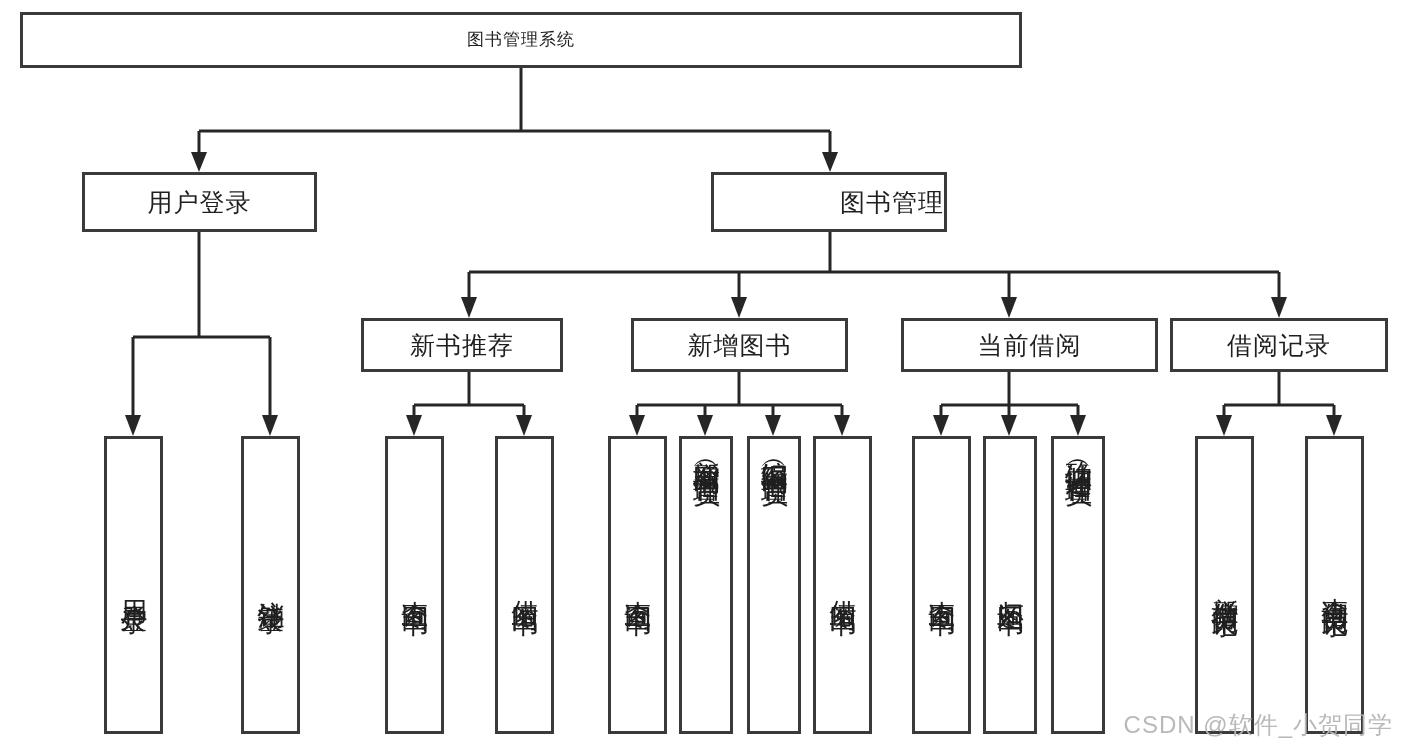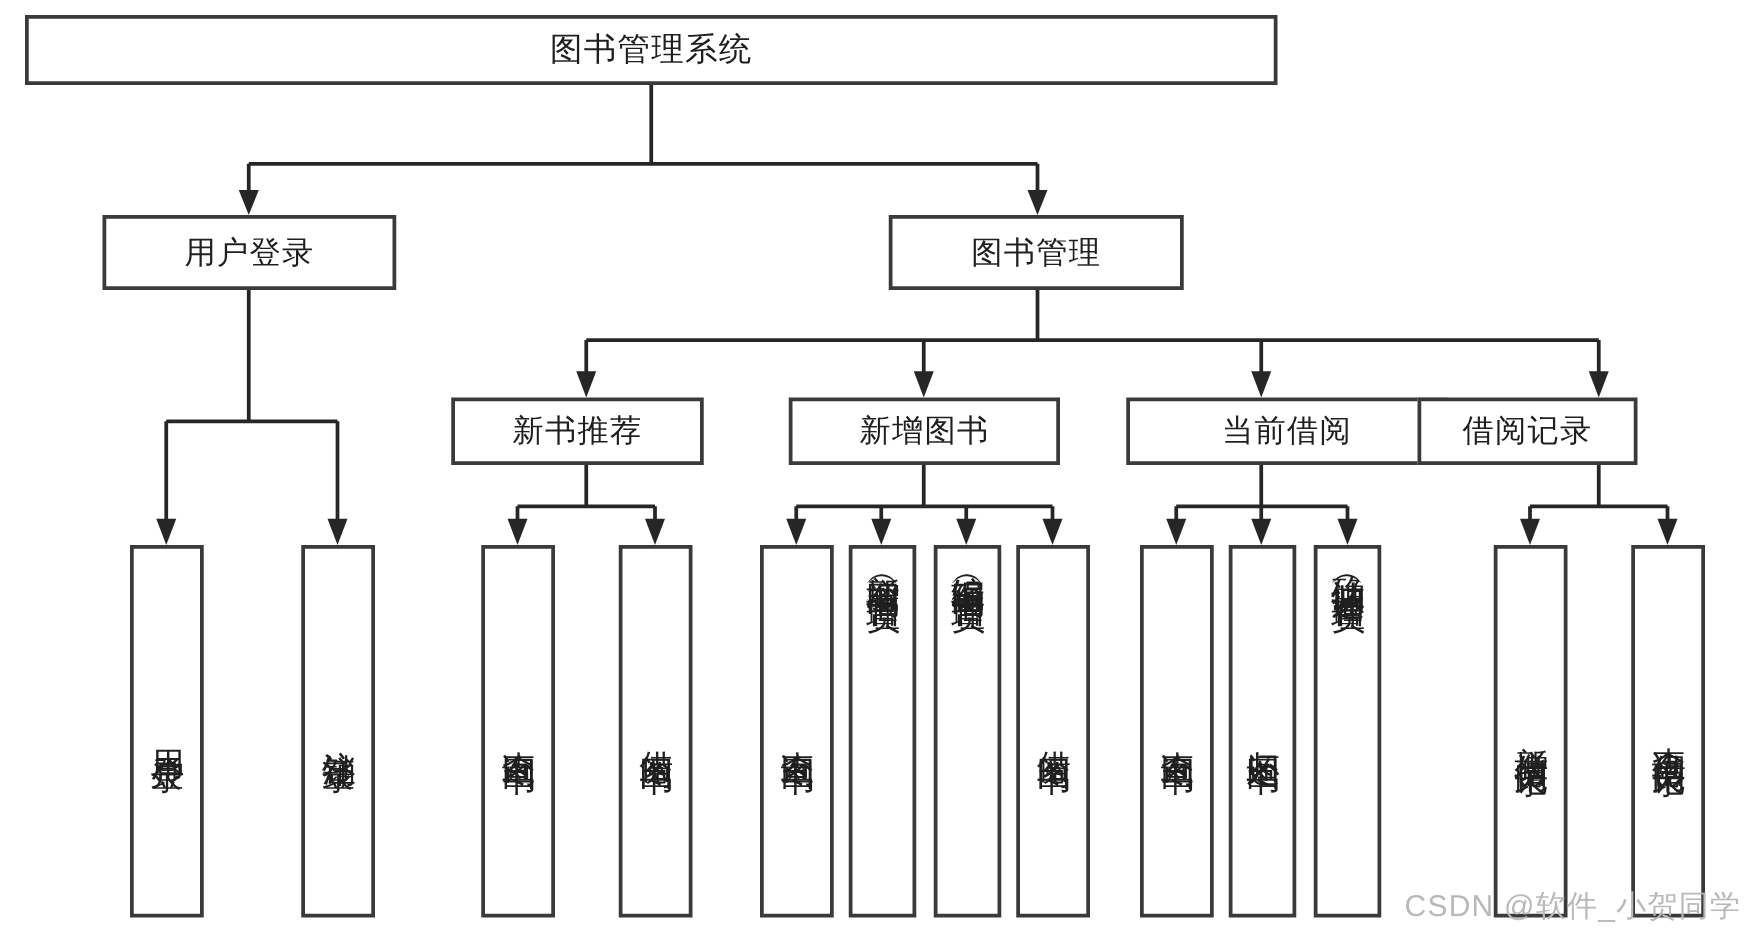--- a/index.html
+++ b/index.html
@@ -46,21 +46,21 @@
     color:#1f1f1f;
     line-height:1.12;
     text-align:center;
     white-space:nowrap;
   }
   
   .node.h .label{
     font-size:25px;
     letter-spacing:1px;
   }
-  .node.root .label{ font-size:26px; }
+  .node.root .label{ font-size:17px; }
 
   
   .node.leaf{
     align-items:flex-start;
     justify-content:center;
     padding-top:0;
     border-width:3px;
   }
   .node.leaf .label{
     writing-mode:vertical-rl;
@@ -156,37 +156,37 @@
   </svg>
 
   <div class="node h root" style="left:20px;top:12px;width:1002px;height:56px;">
     <span class="label">图书管理系统</span>
   </div>
 
   <div class="node h" style="left:82px;top:172px;width:235px;height:60px;">
     <span class="label">用户登录</span>
   </div>
 
-  <div class="node h" style="left:711px;top:172px;width:236px;height:60px;">
+  <div class="node h" style="left:711px;top:172px;width:236px;height:60px;justify-content:flex-end;">
     <span class="label">图书管理</span>
   </div>
 
   <div class="node h" style="left:361px;top:318px;width:202px;height:54px;">
     <span class="label">新书推荐</span>
   </div>
 
   <div class="node h" style="left:631px;top:318px;width:217px;height:54px;">
     <span class="label">新增图书</span>
   </div>
 
   <div class="node h" style="left:901px;top:318px;width:257px;height:54px;">
     <span class="label">当前借阅</span>
   </div>
 
-  <div class="node h" style="left:1134px;top:318px;width:176px;height:54px;">
+  <div class="node h" style="left:1170px;top:318px;width:218px;height:54px;">
     <span class="label">借阅记录</span>
   </div>
 
   <div class="node leaf mid" style="left:104px;top:436px;width:59px;height:298px;">
     <span class="label">用户登录</span>
   </div>
   <div class="node leaf mid" style="left:241px;top:436px;width:59px;height:298px;">
     <span class="label">注销登录</span>
   </div>
 

